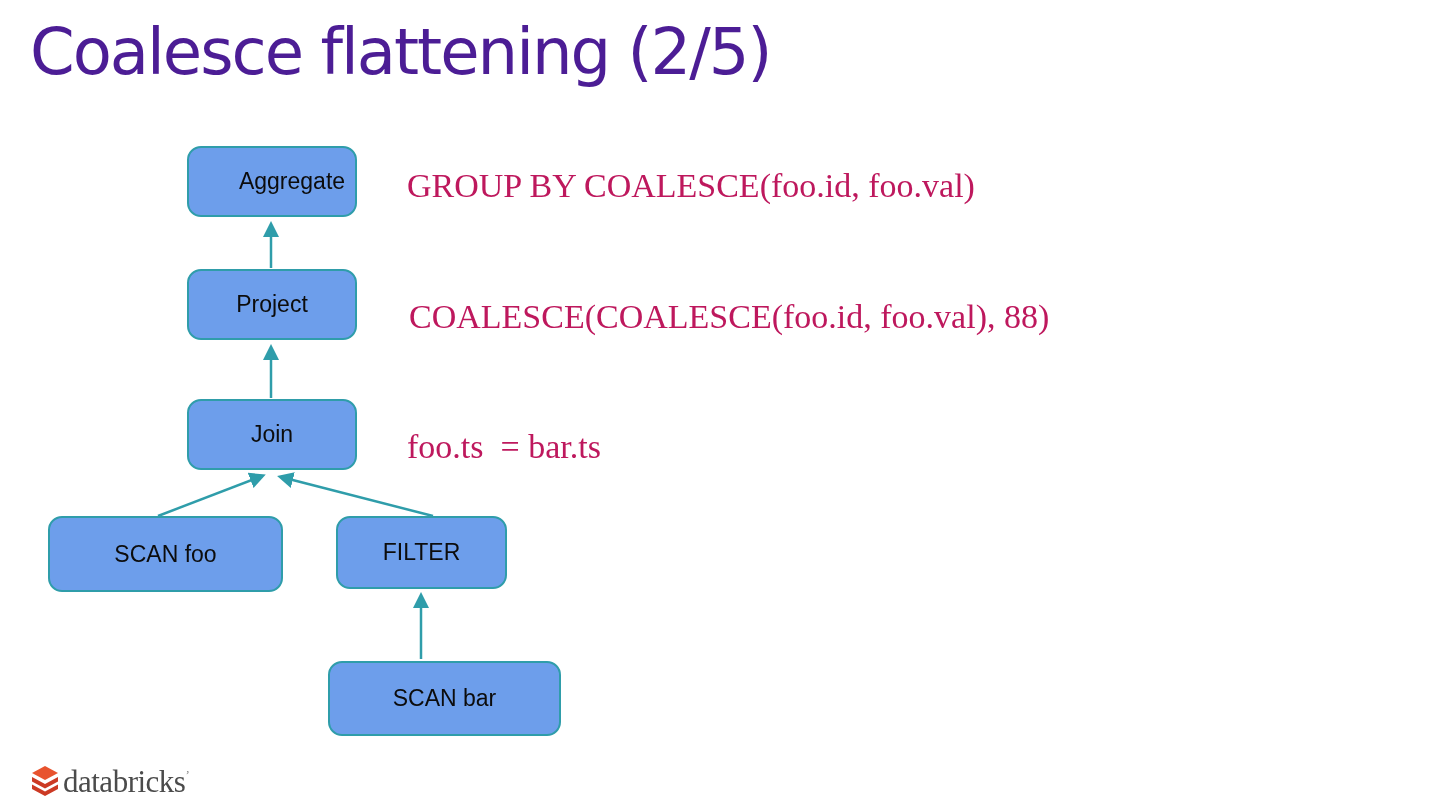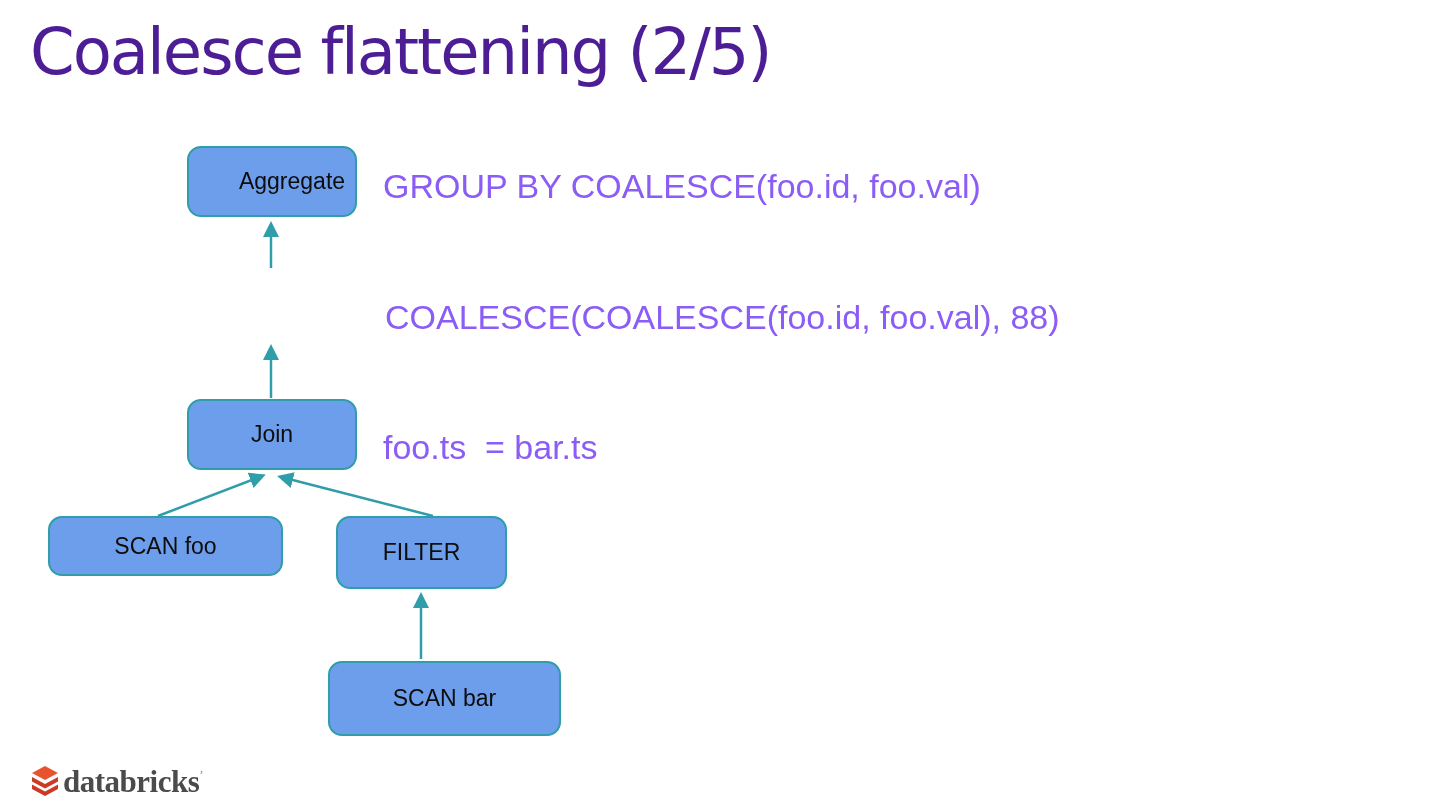--- a/index.html
+++ b/index.html
@@ -42,52 +42,53 @@
     display: flex;
     align-items: center;
     justify-content: center;
     font-family: "Liberation Sans", sans-serif;
     font-size: 23px;
     color: #0c0c0c;
   }
   .n-aggregate { left: 187px; top: 146px; width: 170px; height: 71px; padding-left: 40px; }
   .n-project   { left: 187px; top: 269px; width: 170px; height: 71px; }
   .n-join      { left: 187px; top: 399px; width: 170px; height: 71px; }
-  .n-scan-foo  { left:  48px; top: 516px; width: 235px; height: 60px; }
+  .n-scan-foo  { left:  48px; top: 516px; width: 235px; height: 76px; }
   .n-filter    { left: 336px; top: 516px; width: 171px; height: 73px; }
   .n-scan-bar  { left: 305px; top: 661px; width: 233px; height: 75px; margin-left: 23px; }
 
   .ann {
     position: absolute;
     z-index: 2;
-    font-family: Liberation Sans, sans-serif;
+    font-family: Liberation Serif, serif;
     font-size: 34px;
     line-height: 44px;
-    color: #8b5cf6;
+    color: #be185d;
     white-space: pre;
+    margin-left: 24px;
   }
   .a-aggregate { left: 383px; top: 164px; }
   .a-project   { left: 385px; top: 295px; }
   .a-join      { left: 383px; top: 425px; }
   .a-filter    { left: 530px; top: 521px; }
 
   
   .footer-logo {
     position: absolute;
     left: 30px;
     bottom: 13px;
     display: flex;
     align-items: center;
     z-index: 2;
   }
   .footer-logo svg { display: block; margin-right: 3px; }
   .wordmark {
     font-family: "Liberation Serif", "DejaVu Serif", serif;
     font-size: 31px;
-    font-weight: 700;
+    font-weight: 400;
     color: #4b4b4b;
     letter-spacing: -0.5px;
     line-height: 1;
   }
   .tm {
     font-family: "Liberation Serif", serif;
     font-size: 13px;
     color: #8b8b8b;
     align-self: flex-start;
     margin-top: 2px;
@@ -111,20 +112,23 @@
       <line x1="271" y1="268" x2="271" y2="225" stroke="#2f9daa" stroke-width="2.5" marker-end="url(#arrow)"></line>
       <line x1="271" y1="398" x2="271" y2="348" stroke="#2f9daa" stroke-width="2.5" marker-end="url(#arrow)"></line>
       <line x1="158" y1="516" x2="262" y2="476" stroke="#2f9daa" stroke-width="2.5" marker-end="url(#arrow)"></line>
       <line x1="433" y1="516" x2="281" y2="477" stroke="#2f9daa" stroke-width="2.5" marker-end="url(#arrow)"></line>
       <line x1="421" y1="659" x2="421" y2="596" stroke="#2f9daa" stroke-width="2.5" marker-end="url(#arrow)"></line>
     </svg>
 
     <div class="node n-aggregate">
       <span>Aggregate</span>
     </div>
+    <div class="node n-project">
+      <span>Project</span>
+    </div>
     <div class="node n-join">
       <span>Join</span>
     </div>
     <div class="node n-scan-foo">
       <span>SCAN foo</span>
     </div>
     <div class="node n-filter">
       <span>FILTER</span>
     </div>
     <div class="node n-scan-bar">

